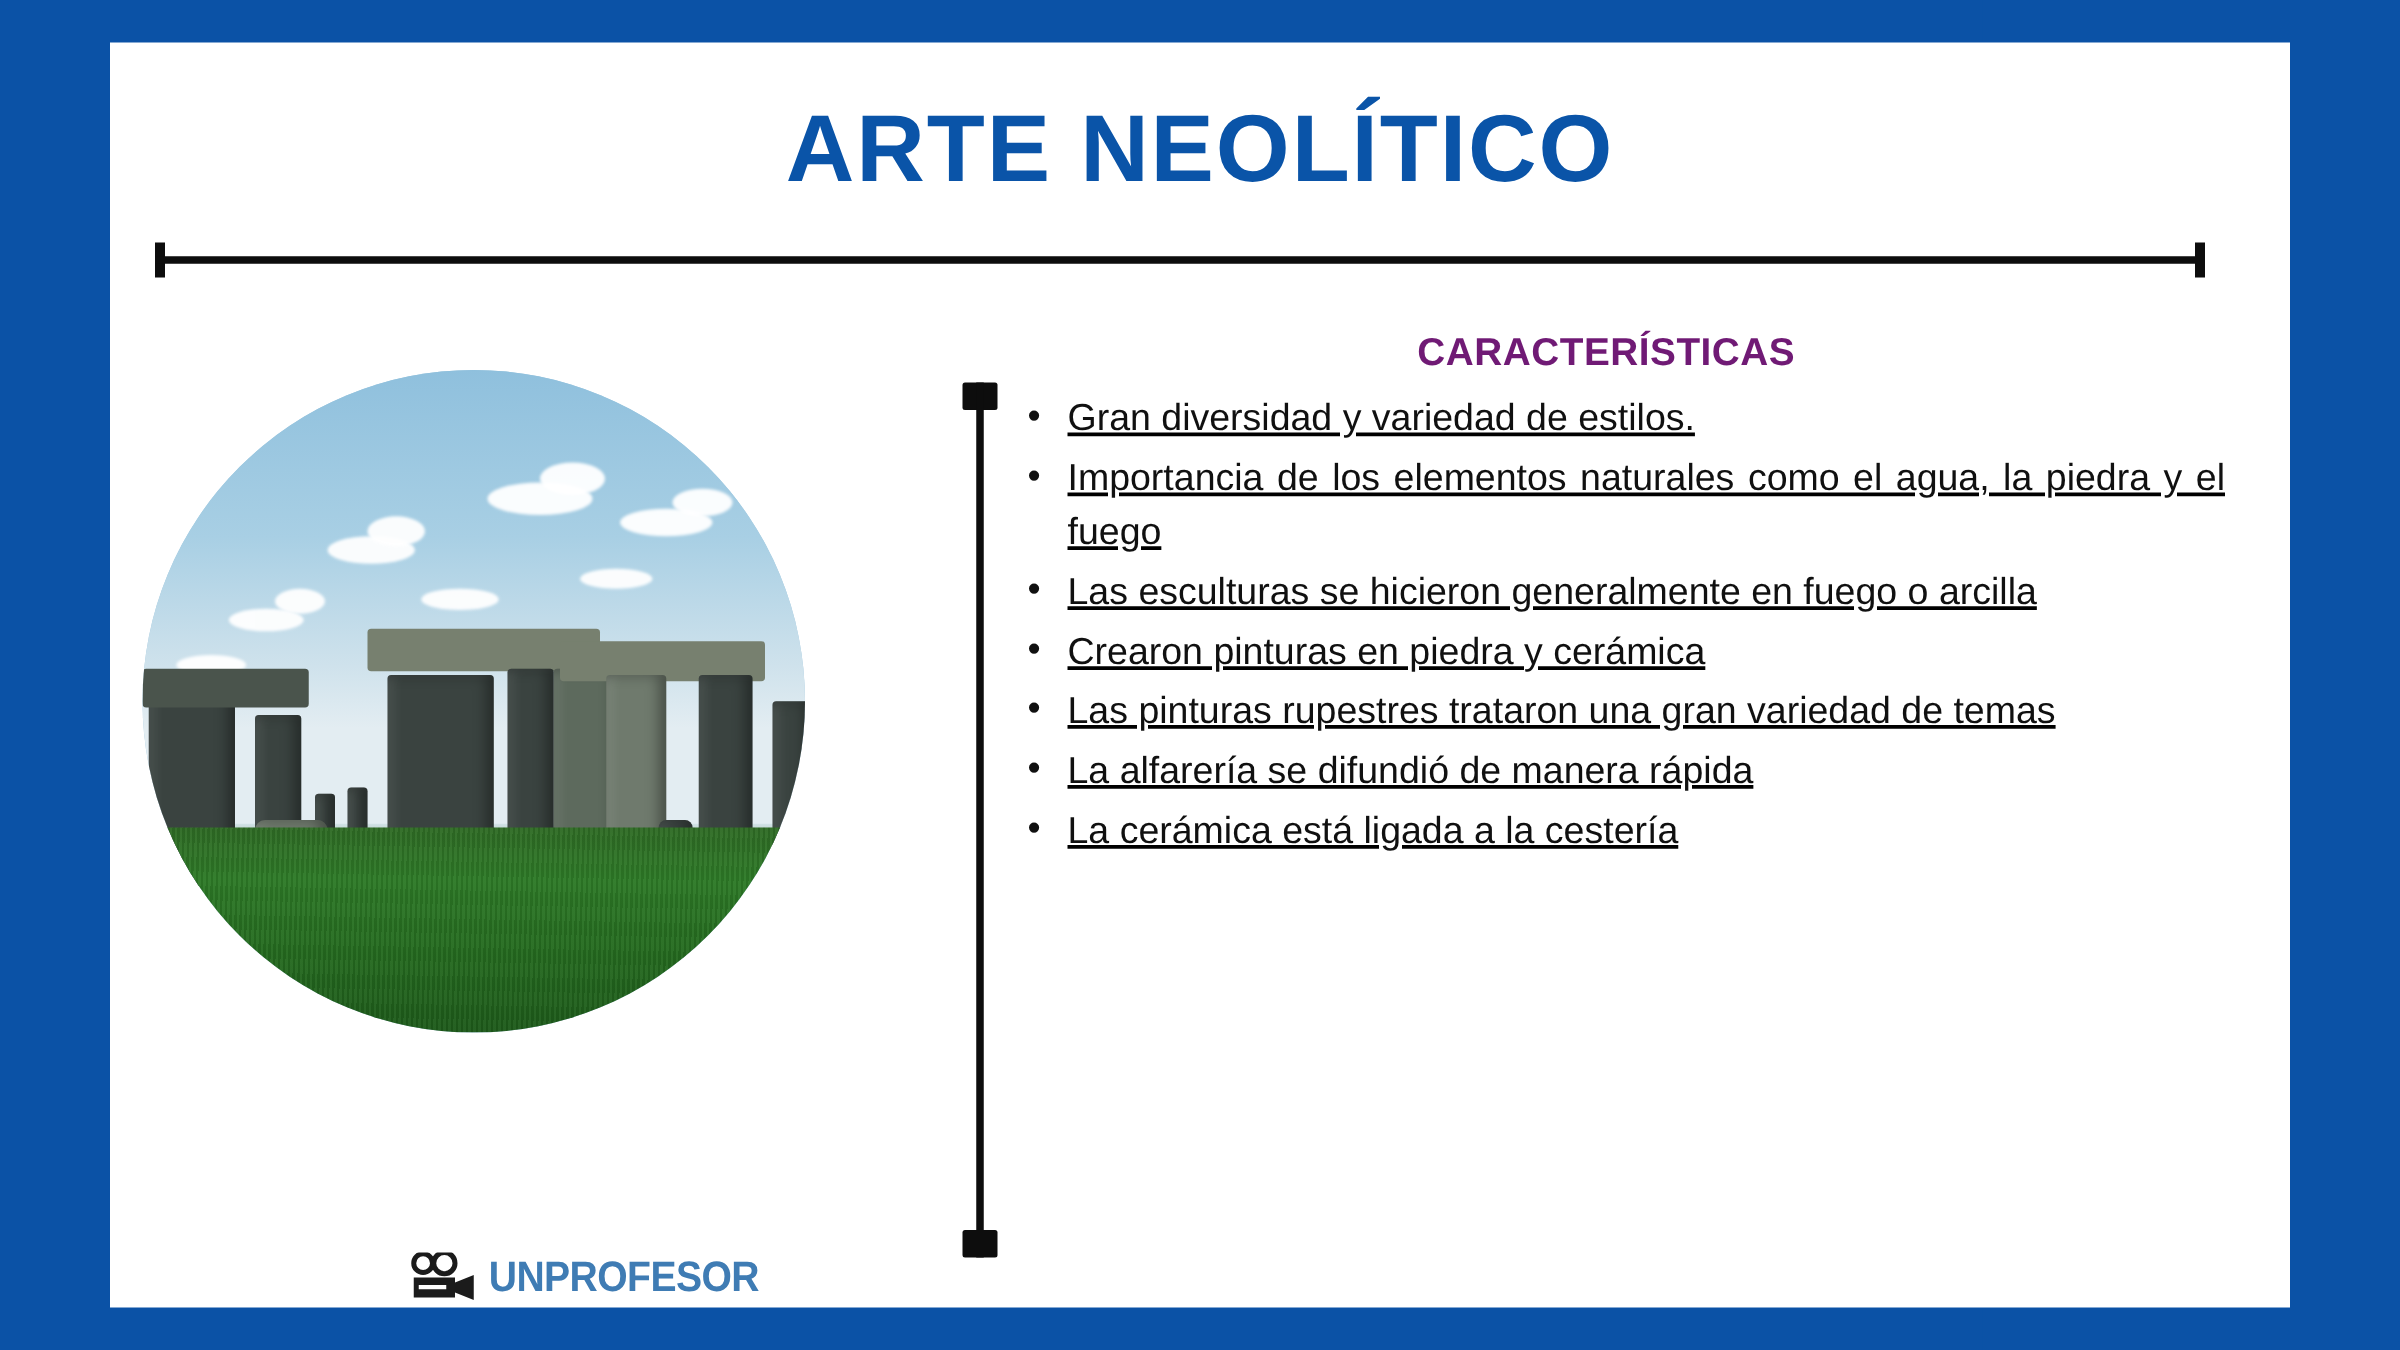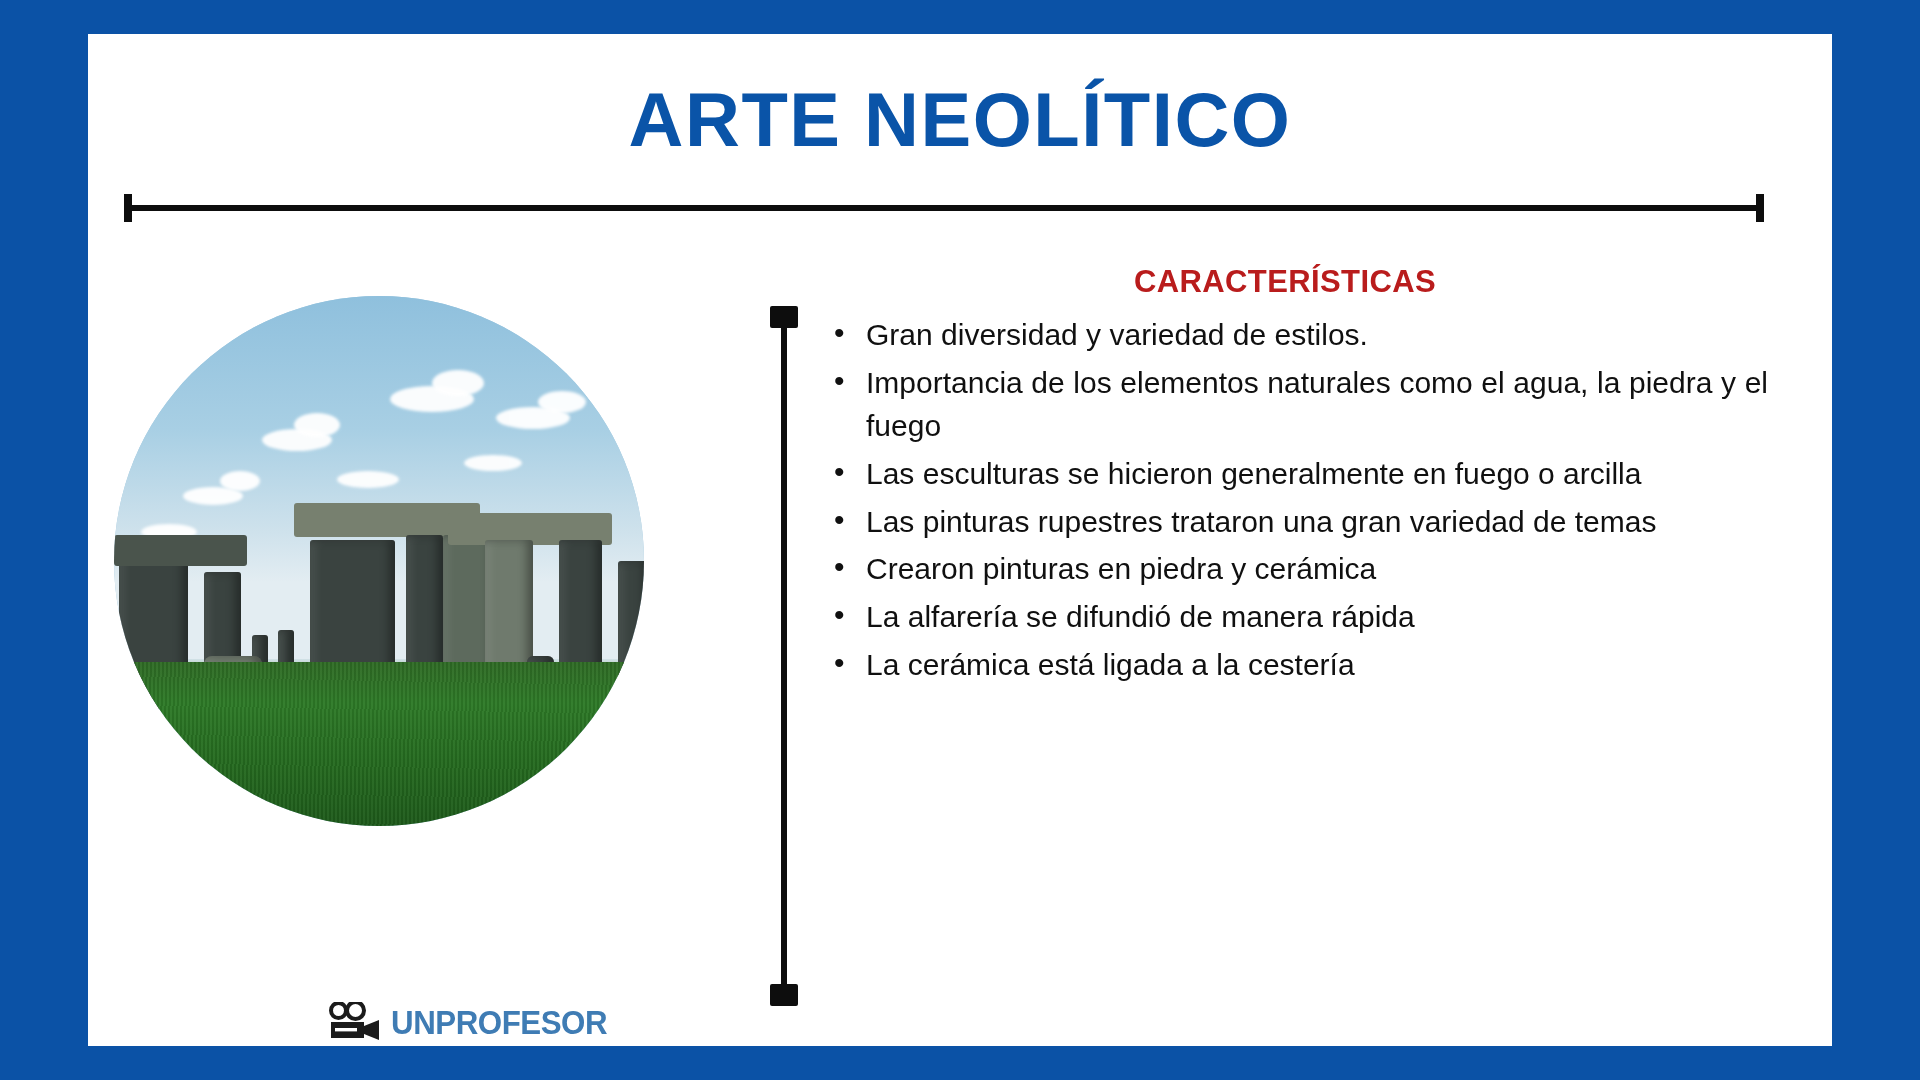--- a/index.html
+++ b/index.html
@@ -117,30 +117,30 @@
   #vrule .cap.bottom { bottom:0; }
 
   
   #content {
     position:absolute;
     left:722px; top:230px;
     width:970px;
   }
   #sub-heading {
     text-align:center;
-    color:#b91c1c;
+    color:#701a75;
     font-size:31px;
     font-weight:bold;
     letter-spacing:.4px;
     margin-bottom:14px;
     padding-right:20px;
   }
   ul#features {
     list-style:none;
-    margin:12px; padding:0;
+    margin:0; padding:0;text-decoration:underline;
   }
   ul#features li {
     position:relative;
     padding-left:44px;
     margin-bottom:5px;
     color:#101010;
     font-size:30px;
     line-height:1.43;
     text-align:justify;
     text-justify:inter-word;
@@ -233,22 +233,22 @@
       <div class="bar"></div>
       <div class="cap bottom"></div>
     </div>
 
     <div id="content">
       <div id="sub-heading">CARACTERÍSTICAS</div>
       <ul id="features">
         <li class="nojust">Gran diversidad y variedad de estilos.</li>
         <li>Importancia de los elementos naturales como el agua, la piedra y el fuego</li>
         <li class="nojust">Las esculturas se hicieron generalmente en fuego o arcilla</li>
+        <li class="nojust">Crearon pinturas en piedra y cerámica</li>
         <li class="nojust">Las pinturas rupestres trataron una gran variedad de temas</li>
-        <li class="nojust">Crearon pinturas en piedra y cerámica</li>
         <li class="nojust">La alfarería se difundió de manera rápida</li>
         <li class="nojust">La cerámica está ligada a la cestería</li>
       </ul>
     </div>
 
     <div id="logo">
       <svg class="cam" viewBox="0 0 54 40">
         <circle cx="10.5" cy="8.5" r="7.5" fill="none" stroke="#1b1b1b" stroke-width="4"></circle>
         <circle cx="27.5" cy="8.5" r="8.5" fill="none" stroke="#1b1b1b" stroke-width="4"></circle>
         <path d="M3 20 H36 V36 H3 Z" fill="#1b1b1b"></path>

